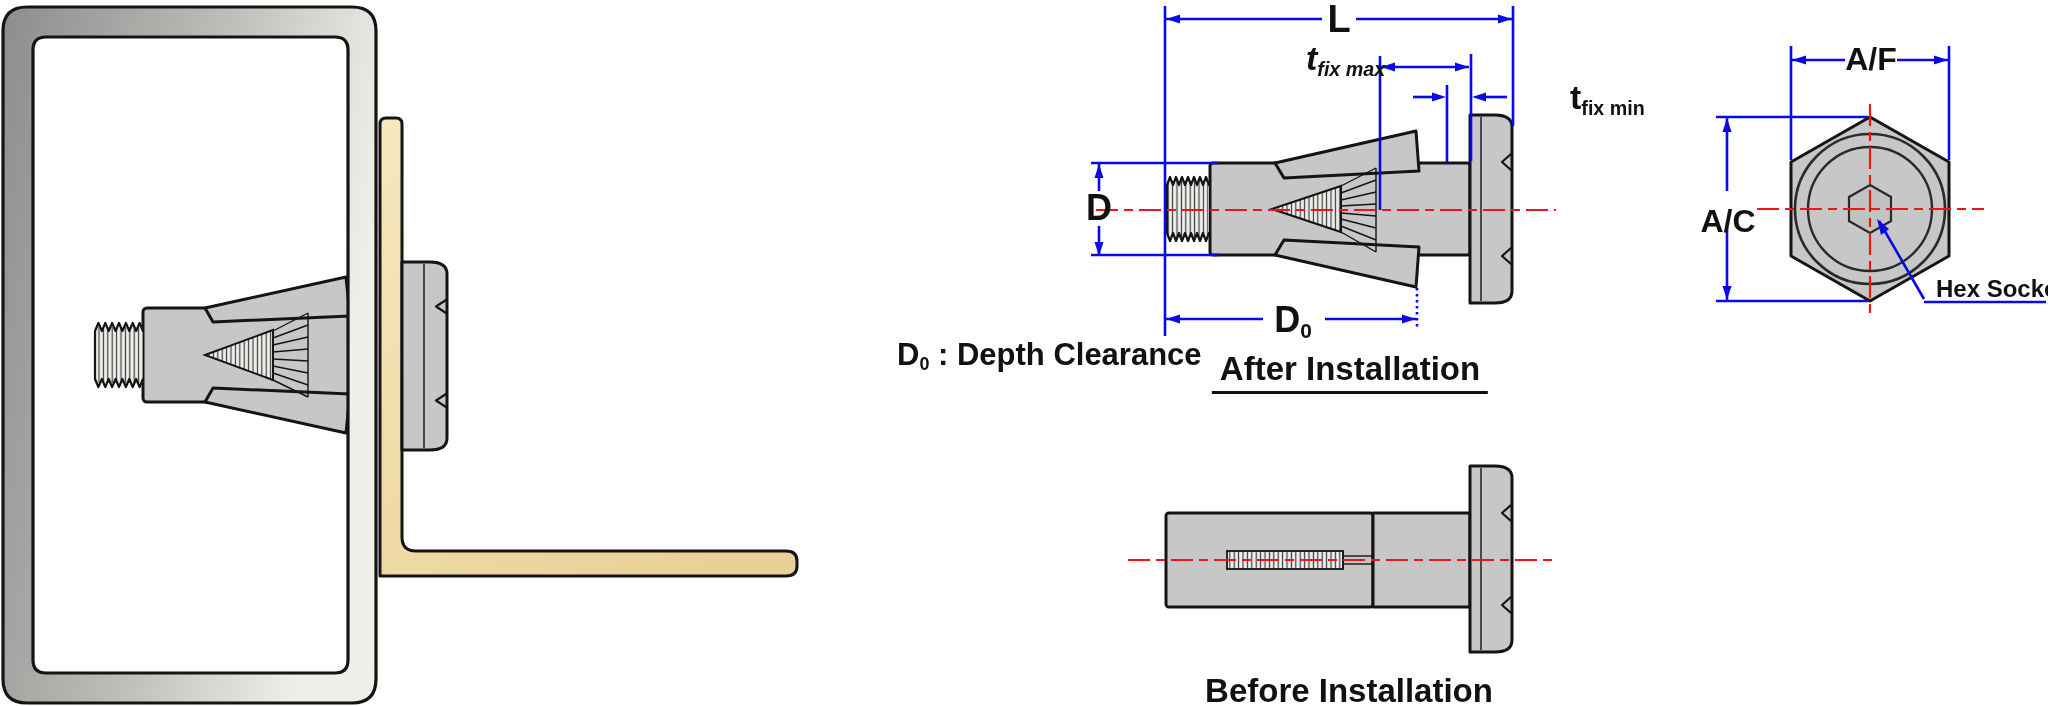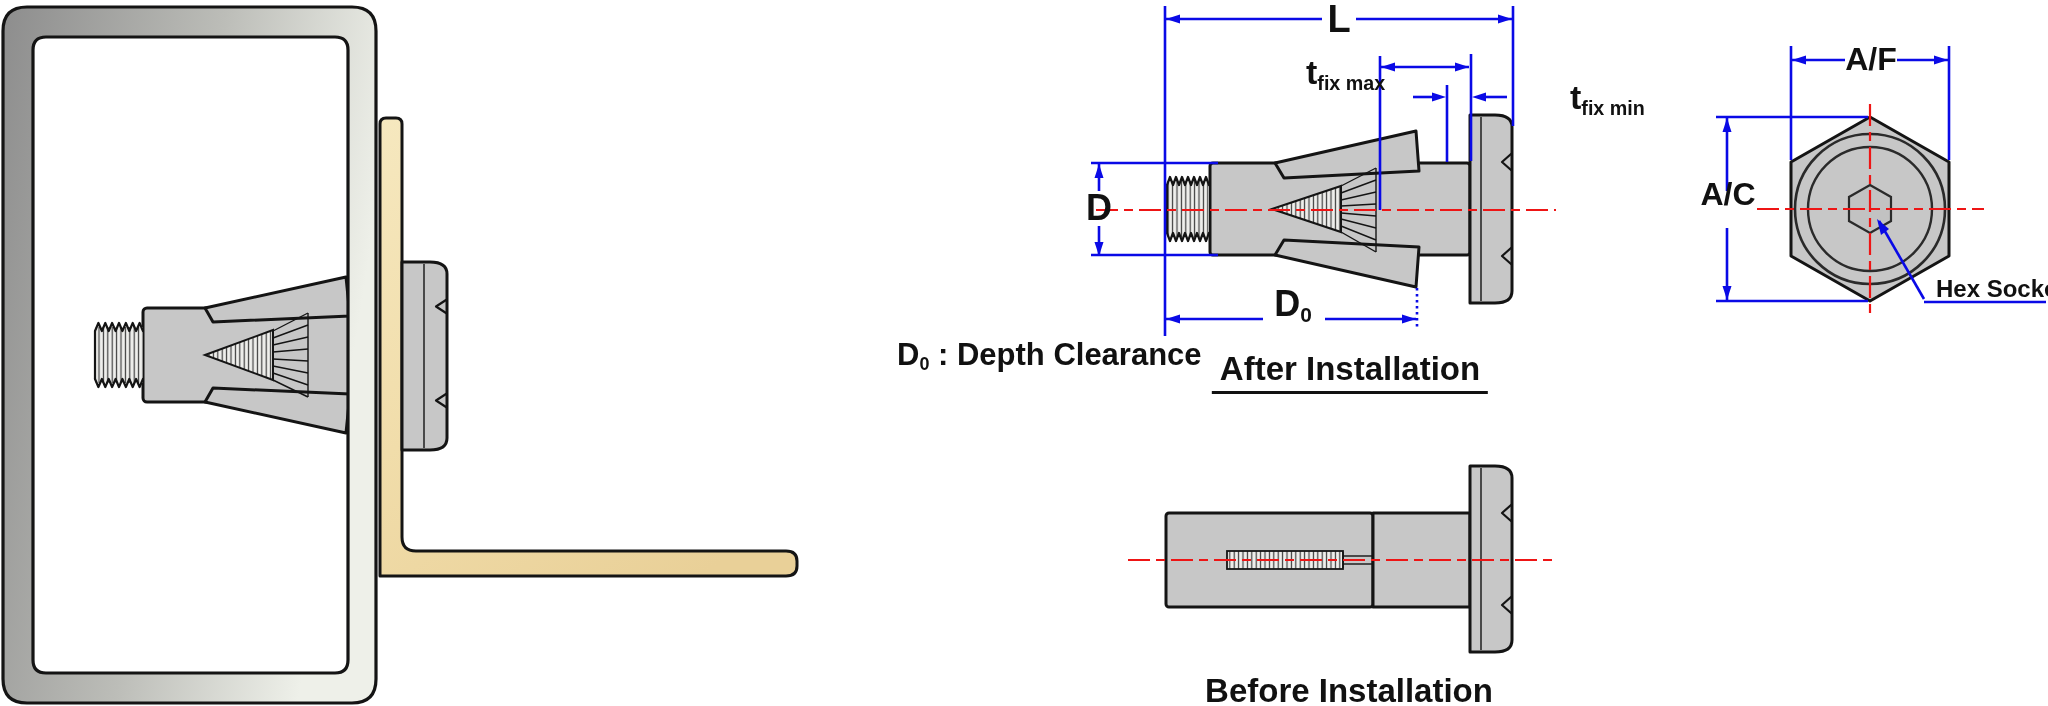--- a/index.html
+++ b/index.html
@@ -205,32 +205,32 @@
           <polygon points="1727,118 1722.5,132 1731.5,132"></polygon>
             <polygon points="1727,300 1722.5,286 1731.5,286"></polygon>
           <polygon points="1877,219 1889,229 1881,235"></polygon>
         </g>
       </g>
     </g>
   </svg>
 
   <div class="lbl dimlbl ctr" style="left:1339px;top:19px;font-size:38px;">L</div>
 
-  <div class="lbl dimlbl smalldim" style="left:1306px;top:55px;"><span>t</span><sub>fix max</sub></div>
+  <div class="lbl dimlbl smalldim" style="left:1306px;top:41px;font-style:italic;"><span>t</span><sub>fix max</sub></div>
 
   <div class="lbl dimlbl smalldim" style="left:1570px;top:80px;"><span>t</span><sub>fix min</sub></div>
 
   <div class="lbl dimlbl ctr" style="left:1099px;top:208px;">D</div>
 
-  <div class="lbl dimlbl ctr" style="left:1293px;top:304px;"><span>D</span><sub>0</sub></div>
+  <div class="lbl dimlbl ctr" style="left:1293px;top:320px;"><span>D</span><sub>0</sub></div>
 
   <div class="lbl note" style="left:897px;top:303px;margin-top:36px;"><span>D</span><sub>0</sub><span> : Depth Clearance</span></div>
 
   <div class="lbl caption" style="left:1350px;top:352px;">After Installation</div>
 
   <div class="lbl caption" style="left:1349px;top:674px;">Before Installation</div>
 
   <div class="lbl afdim ctr" style="left:1871px;top:59px;">A/F</div>
 
-  <div class="lbl afdim ctr" style="left:1728px;top:194px;">A/C</div>
+  <div class="lbl afdim ctr" style="left:1728px;top:221px;">A/C</div>
 
   <div class="lbl hexlbl" style="left:1936px;top:277px;">Hex Socket</div>
 </div>
 
 </body></html>

